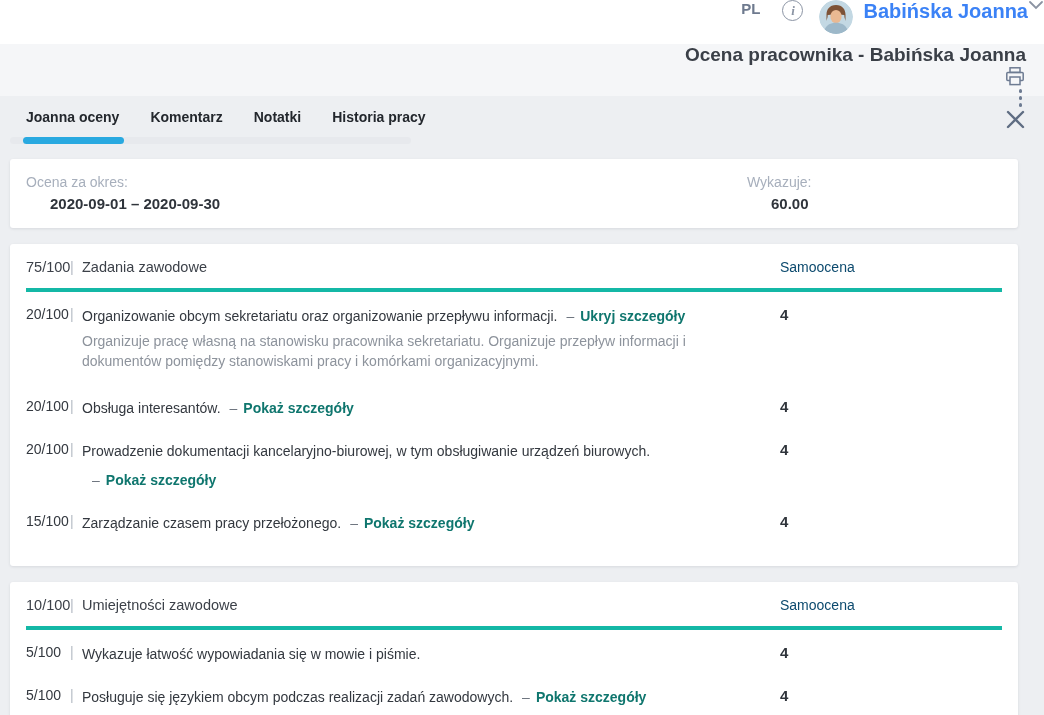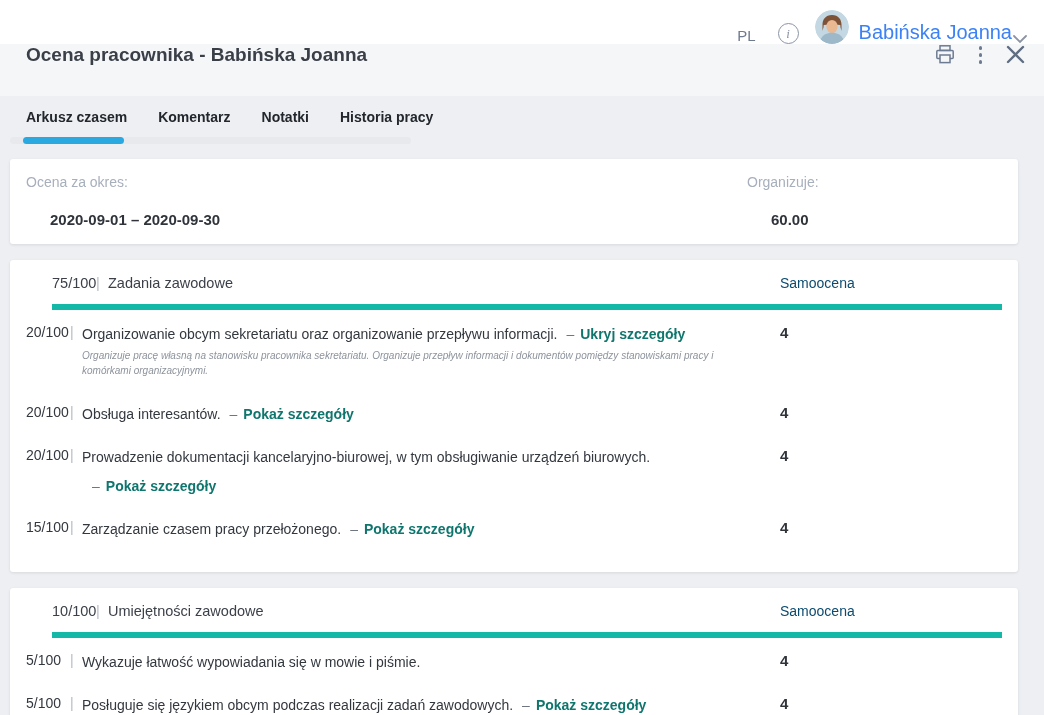--- a/index.html
+++ b/index.html
@@ -7,40 +7,42 @@
   body {
     background: #edeff2;
     font-family: "Liberation Sans", sans-serif;
     overflow: hidden;
     position: relative;
   }
 
   
   .topbar {
     height: 44px; background: #ffffff;
-    display: flex; align-items: flex-end; justify-content: flex-end;
-    padding-right: 16px;
+    display: flex; align-items: flex-start; justify-content: flex-end;
+    padding-right: 0;
+    font-weight: bold;
   }
   .lang { color: #6e7a8e; font-size: 15px; margin-right: 22px; cursor: pointer; }
   .info-icon {
     width: 21px; height: 21px; border-radius: 50%;
     border: 1.5px solid #8b94a4; color: #8b94a4;
     display: flex; align-items: center; justify-content: center;
     font-family: "Liberation Serif", serif; font-style: italic;
     font-size: 13px; margin-right: 16px; cursor: pointer;
   }
   .avatar { width: 34px; height: 34px; border-radius: 50%; overflow: hidden; margin-right: 10px; cursor: pointer; flex: none; }
   .user-name { color: #3b82f6; font-size: 20px; margin-right: 0; cursor: pointer; }
   .chev { display: flex; align-items: center; cursor: pointer; }
 
   
   .titlebar {
     height: 52px; background: #f5f6f8;
-    display: flex; align-items: flex-start;
+    display: flex; align-items: flex-end;
     padding: 0 18px 0 26px;
+    flex-direction: column;
   }
   .page-title { flex: 1; font-size: 19px; font-weight: bold; color: #3a3f47; }
   .icon-btn { margin-left: 19px; display: flex; align-items: center; cursor: pointer; }
   .kebab { display: flex; flex-direction: column; gap: 3.5px; padding: 2px 4px; }
   .kebab i { width: 3.5px; height: 3.5px; border-radius: 50%; background: #6d7b92; }
 
   
   .tabsbar { position: relative; height: 50px; padding: 13px 0 0 26px; display: flex; }
   .tab { font-size: 14px; font-weight: bold; color: #23272d; margin-right: 31px; cursor: pointer; white-space: nowrap; }
   .tab-rail {
@@ -55,46 +57,46 @@
   
   .card {
     width: 1008px; margin-left: 10px; background: #ffffff;
     border-radius: 3px; box-shadow: 0 1px 3px rgba(20,30,50,0.10);
   }
   .summary-card {
     margin-top: 13px;
     display: grid; grid-template-columns: 721px 1fr;
     padding: 15px 16px 16px;
   }
-  .field-label { color: #a7afbc; font-size: 14px; margin-bottom: 21px; }
+  .field-label { color: #a7afbc; font-size: 14px; margin-bottom: 5px; }
   .field-value { color: #2f343b; font-size: 15px; font-weight: bold; margin-left: 24px; }
 
   .section-card { margin-top: 16px; padding: 0 16px 24px; }
   .grid-cols {
     display: grid; grid-template-columns: 44px 12px 1fr 250px;
   }
   .sec-header {
     align-items: center;
     padding: 15px 0 13px;
-    border-bottom: 6px solid #14b8a6;
-    font-size: 14.5px; color: #3c4149; margin-left: 26px;
+    border-bottom: 4px solid #14b8a6;
+    font-size: 14.5px; color: #3c4149;
   }
   .col-header { padding-left: 28px; font-size: 14px; color: #0c4a6e; }
   .sep { color: #b6bcc5; }
   .crit-row {
     align-items: start;
     padding: 14px 0 8px;
     font-size: 14px; color: #33383f;
   }
   .crit-text { line-height: 1.5; padding-right: 8px; }
   .crit-value { padding-left: 28px; font-weight: bold; font-size: 15px; color: #2f343b; }
   .detail {
     grid-column: 3; grid-row: 2;
-    color: #8d939c; font-size: 10px; line-height: 1.45;
-    max-width: 680px; margin: 4px 0 4px; font-style: italic;
+    color: #8d939c; font-size: 14px; line-height: 1.45;
+    max-width: 680px; margin: 4px 0 4px;
   }
   .link { color: #0f766e; font-weight: bold; cursor: pointer; text-decoration: none; }
   .dash { color: #6f7680; margin: 0 6px 0 9px; }
   .link-line { margin-top: 8px; padding-left: 10px; }
 </style>
 </head>
 <body>
 
 <div class="topbar">
   <span class="lang">PL</span>
@@ -131,35 +133,35 @@
   </span>
   <span class="icon-btn">
     <svg width="21" height="21" viewBox="0 0 21 21" fill="none" stroke="#5f6d83" stroke-width="2.4" stroke-linecap="round">
       <line x1="3" y1="3" x2="18" y2="18"></line>
       <line x1="18" y1="3" x2="3" y2="18"></line>
     </svg>
   </span>
 </div>
 
 <div class="tabsbar">
-  <span class="tab">Arkusz czasem</span>
+  <span class="tab">Joanna oceny</span>
   <span class="tab">Komentarz</span>
   <span class="tab">Notatki</span>
   <span class="tab">Historia pracy</span>
   <span class="tab-rail"></span>
   <span class="tab-indicator"></span>
 </div>
 
 <div class="card summary-card">
   <div>
     <div class="field-label">Ocena za okres:</div>
     <div class="field-value">2020-09-01 – 2020-09-30</div>
   </div>
   <div>
-    <div class="field-label">Organizuje:</div>
+    <div class="field-label">Wykazuje:</div>
     <div class="field-value">60.00</div>
   </div>
 </div>
 
 <div class="card section-card">
   <div class="grid-cols sec-header">
     <span>75/100</span>
     <span class="sep">|</span>
     <span>Zadania zawodowe</span>
     <span class="col-header">Samoocena</span>

